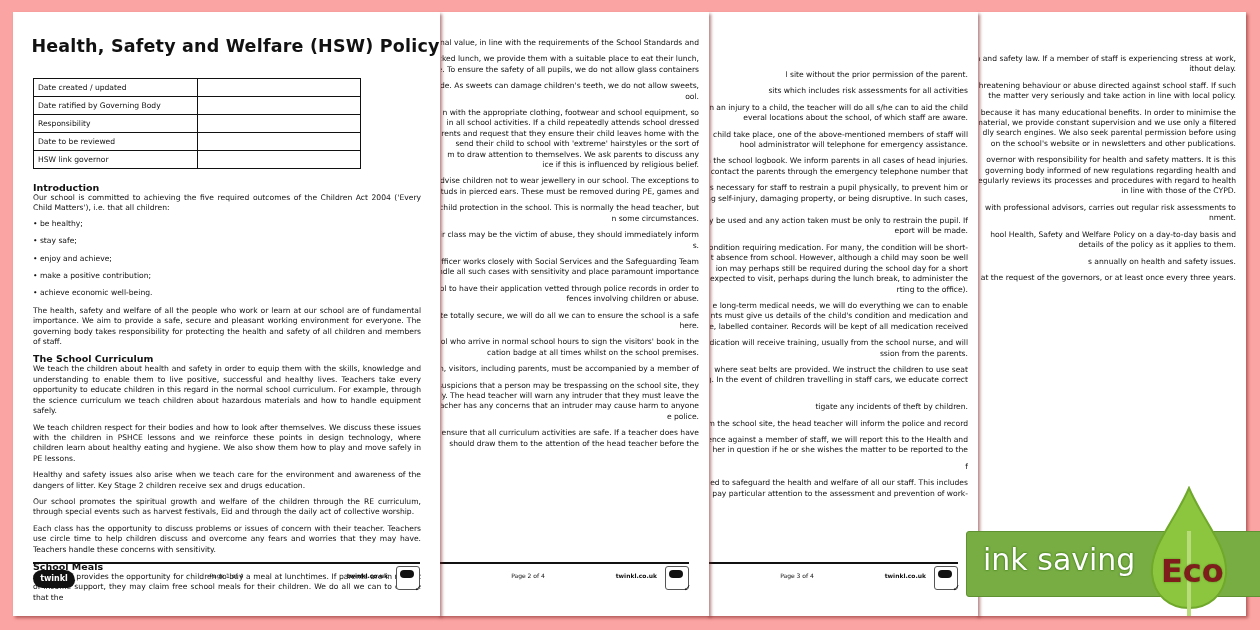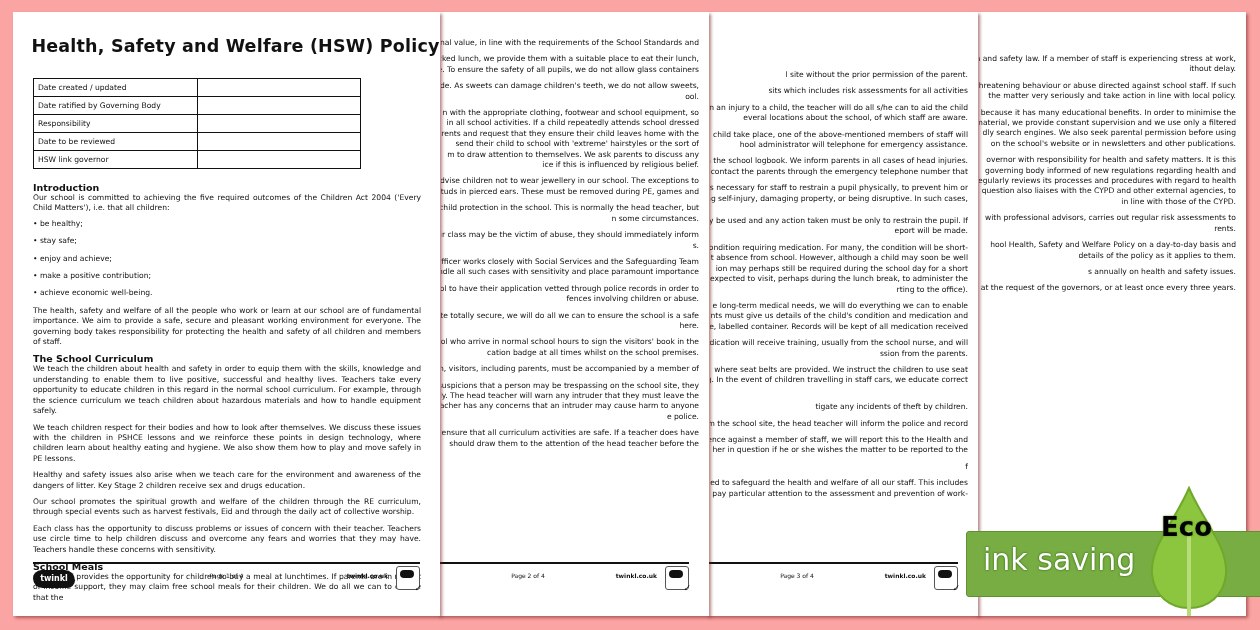--- a/index.html
+++ b/index.html
@@ -28,21 +28,21 @@
   .site{position:absolute;right:52px;top:10px;font-size:6px;font-weight:bold;}
   .badge{position:absolute;right:20px;top:4px;width:22px;height:22px;border:1px solid #555;border-radius:3px;background:#fff;}
   .badge:before{content:"";position:absolute;left:3px;top:3px;width:14px;height:8px;background:#111;border-radius:6px;}
   .badge:after{content:"✓";position:absolute;right:-3px;bottom:-4px;font-size:9px;}
   #p2 .footer .rule{left:0;right:20px;}
   #p3 .footer .rule{left:0;right:20px;}
   #p2 .pageno,#p3 .pageno{left:0;right:auto;width:180px;}
   .eco{position:absolute;left:966px;top:531px;width:300px;height:64px;background:#78ad44;border:1px solid #5f9132;border-radius:3px 0 0 3px;z-index:10;}
   .eco-text{position:absolute;left:16px;top:10px;font-size:30px;color:#fff;text-shadow:0 0 2px #3d7a14,0 0 2px #3d7a14;font-family:"DejaVu Sans",sans-serif;}
   .leaf{position:absolute;left:1148px;top:486px;width:82px;height:130px;z-index:11;}
-  .eco-label{position:absolute;left:1161px;top:512px;font-size:26px;font-weight:bold;color:#000000;z-index:12;text-shadow:0 0 2px #4e8a1a;}
+  .eco-label{position:absolute;left:1161px;top:552px;font-size:32px;font-weight:bold;color:#7f1d1d;z-index:12;text-shadow:0 0 2px #4e8a1a;}
 </style>
 </head>
 <body>
 
 <div class="page" id="p4">
   <div class="edge"></div>
   <div class="clip">
       <div class="inner txt" id="p4-body" style="top:42px;">
         <div class="para">
           <div style="text-align: right;">lth and safety law.  If a member of staff is experiencing stress at work,</div>
@@ -55,26 +55,25 @@
         <div class="para">
           <div style="text-align: right;">l because it has many educational benefits. In order to minimise the</div>
           <div style="text-align: right;">e material, we provide constant supervision and we use only a filtered</div>
           <div style="text-align: right;">dly search engines.  We also seek parental permission before using</div>
           <div style="text-align: right;">on the school's website or in newsletters and other publications.</div>
         </div>
         <div class="para">
           <div style="text-align: right;">overnor with responsibility for health and safety matters. It is this</div>
           <div style="text-align: right;"> governing body informed of new regulations regarding health and</div>
           <div style="text-align: right;">regularly reviews its processes and procedures with regard to health</div>
-          <div style="text-align: right;">question also liaises with the CYPD and other external agencies, to</div>
           <div style="text-align: right;">in line with those of the CYPD.</div>
         </div>
         <div class="para">
           <div style="text-align: right;">with professional advisors, carries out regular risk assessments to</div>
-          <div style="text-align: right;">rents.</div>
+          <div style="text-align: right;">nment.</div>
         </div>
         <div class="para">
           <div style="text-align: right;">hool Health, Safety and Welfare Policy on a day-to-day basis and</div>
           <div style="text-align: right;">details of the policy as it applies to them.</div>
         </div>
         <div class="para">
           <div style="text-align: right;">s annually on health and safety issues.</div>
         </div>
         <div class="para">
           <div style="text-align: right;">e at the request of the governors, or at least once every three years.</div>

